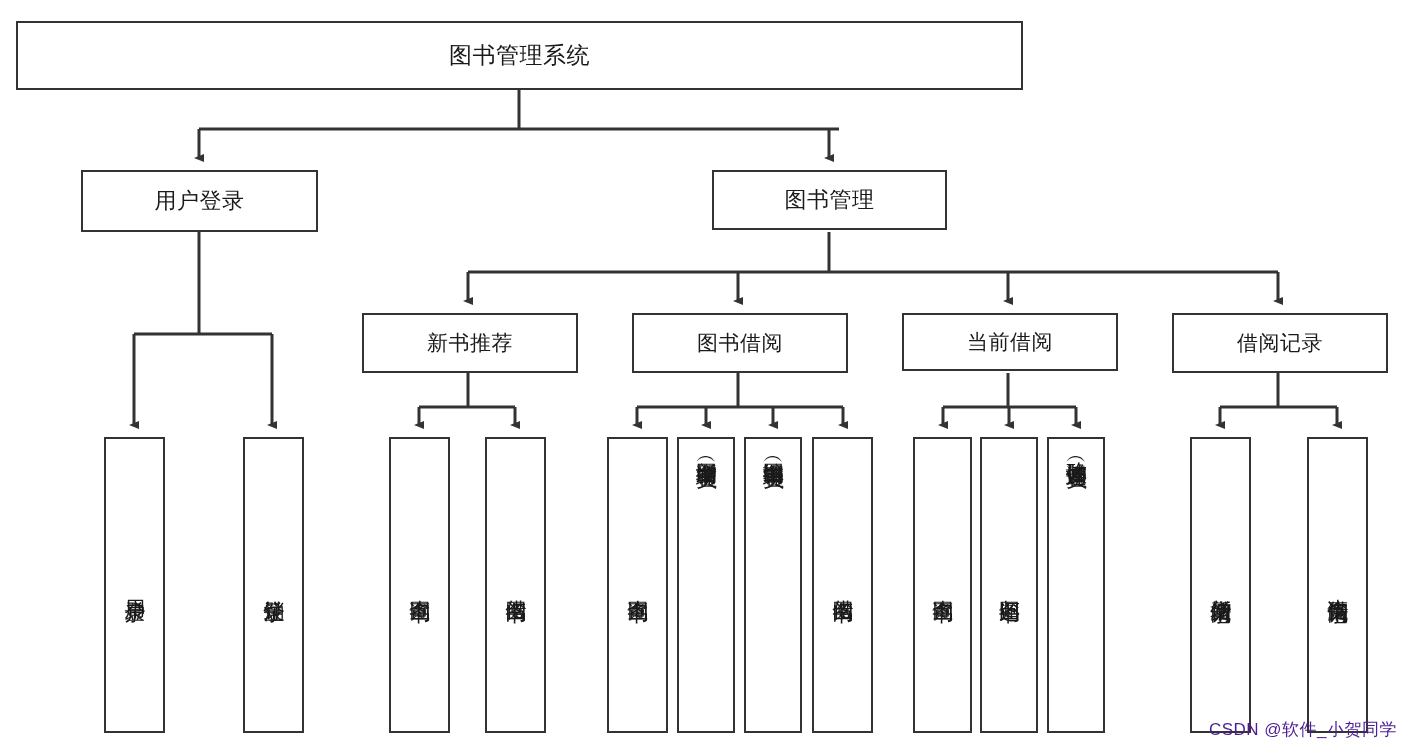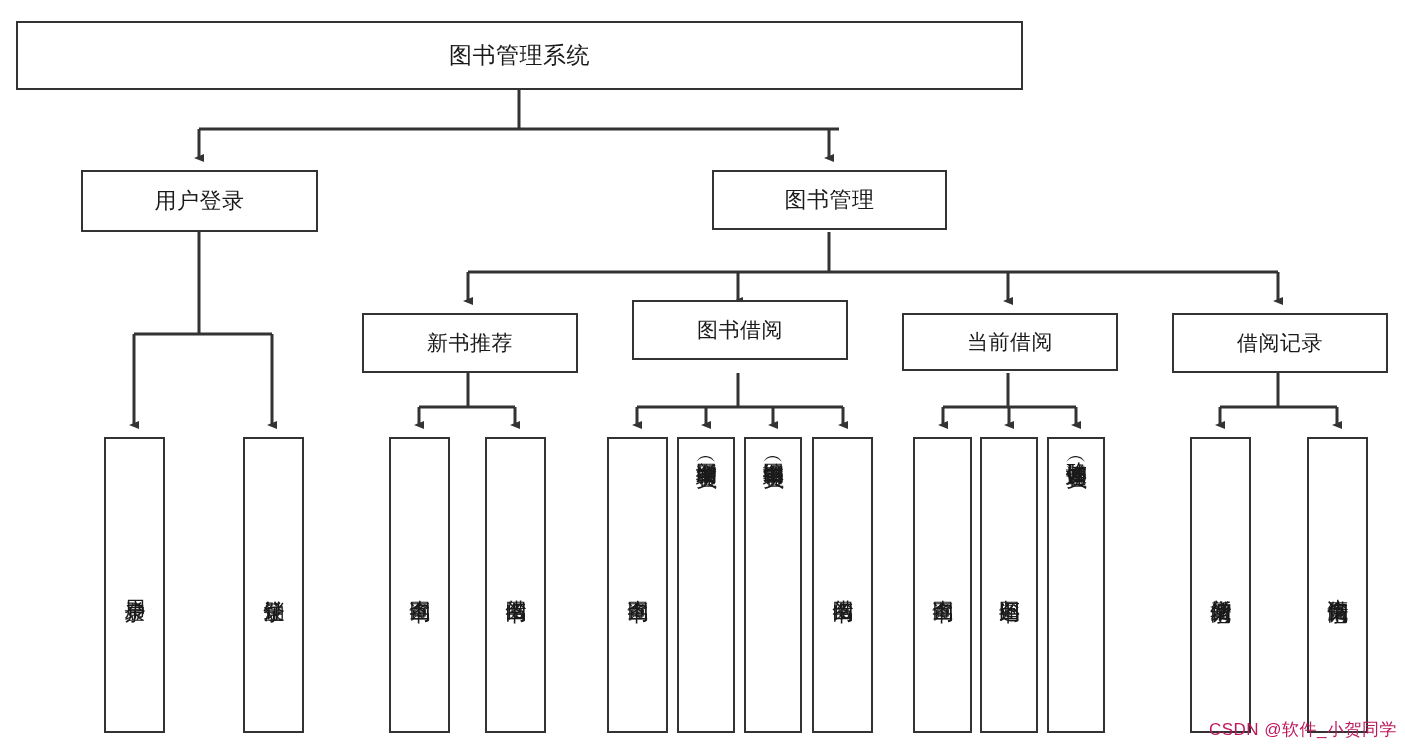--- a/index.html
+++ b/index.html
@@ -66,21 +66,21 @@
   }
   .node.leaf.centered {
     align-items: center;
     padding-top: 0;
   }
   #watermark {
     position: absolute;
     right: 8px;
     bottom: 6px;
     font-size: 17px;
-    color: #be185d;
+    color: #4c1d95;
     white-space: nowrap;
     letter-spacing: 0.5px;
   }
 </style>
 </head>
 <body>
 
 <div id="diagram-root">
 
   <svg id="edge-layer" viewBox="0 0 1405 747" xmlns="http://www.w3.org/2000/svg">
@@ -143,21 +143,21 @@
   </div>
 
   <div class="node branch" style="left:712px; top:170px; width:235px; height:60px;">
     <span class="node-label">图书管理</span>
   </div>
 
   <div class="node sub" style="left:362px; top:313px; width:216px; height:60px;">
     <span class="node-label">新书推荐</span>
   </div>
 
-  <div class="node sub" style="left:632px; top:300px; width:216px; height:60px;">
+  <div class="node sub" style="left:632px; top:313px; width:216px; height:60px;">
     <span class="node-label">图书借阅</span>
   </div>
 
   <div class="node sub" style="left:902px; top:313px; width:216px; height:58px;">
     <span class="node-label">当前借阅</span>
   </div>
 
   <div class="node sub" style="left:1172px; top:313px; width:216px; height:60px;">
     <span class="node-label">借阅记录</span>
   </div>

